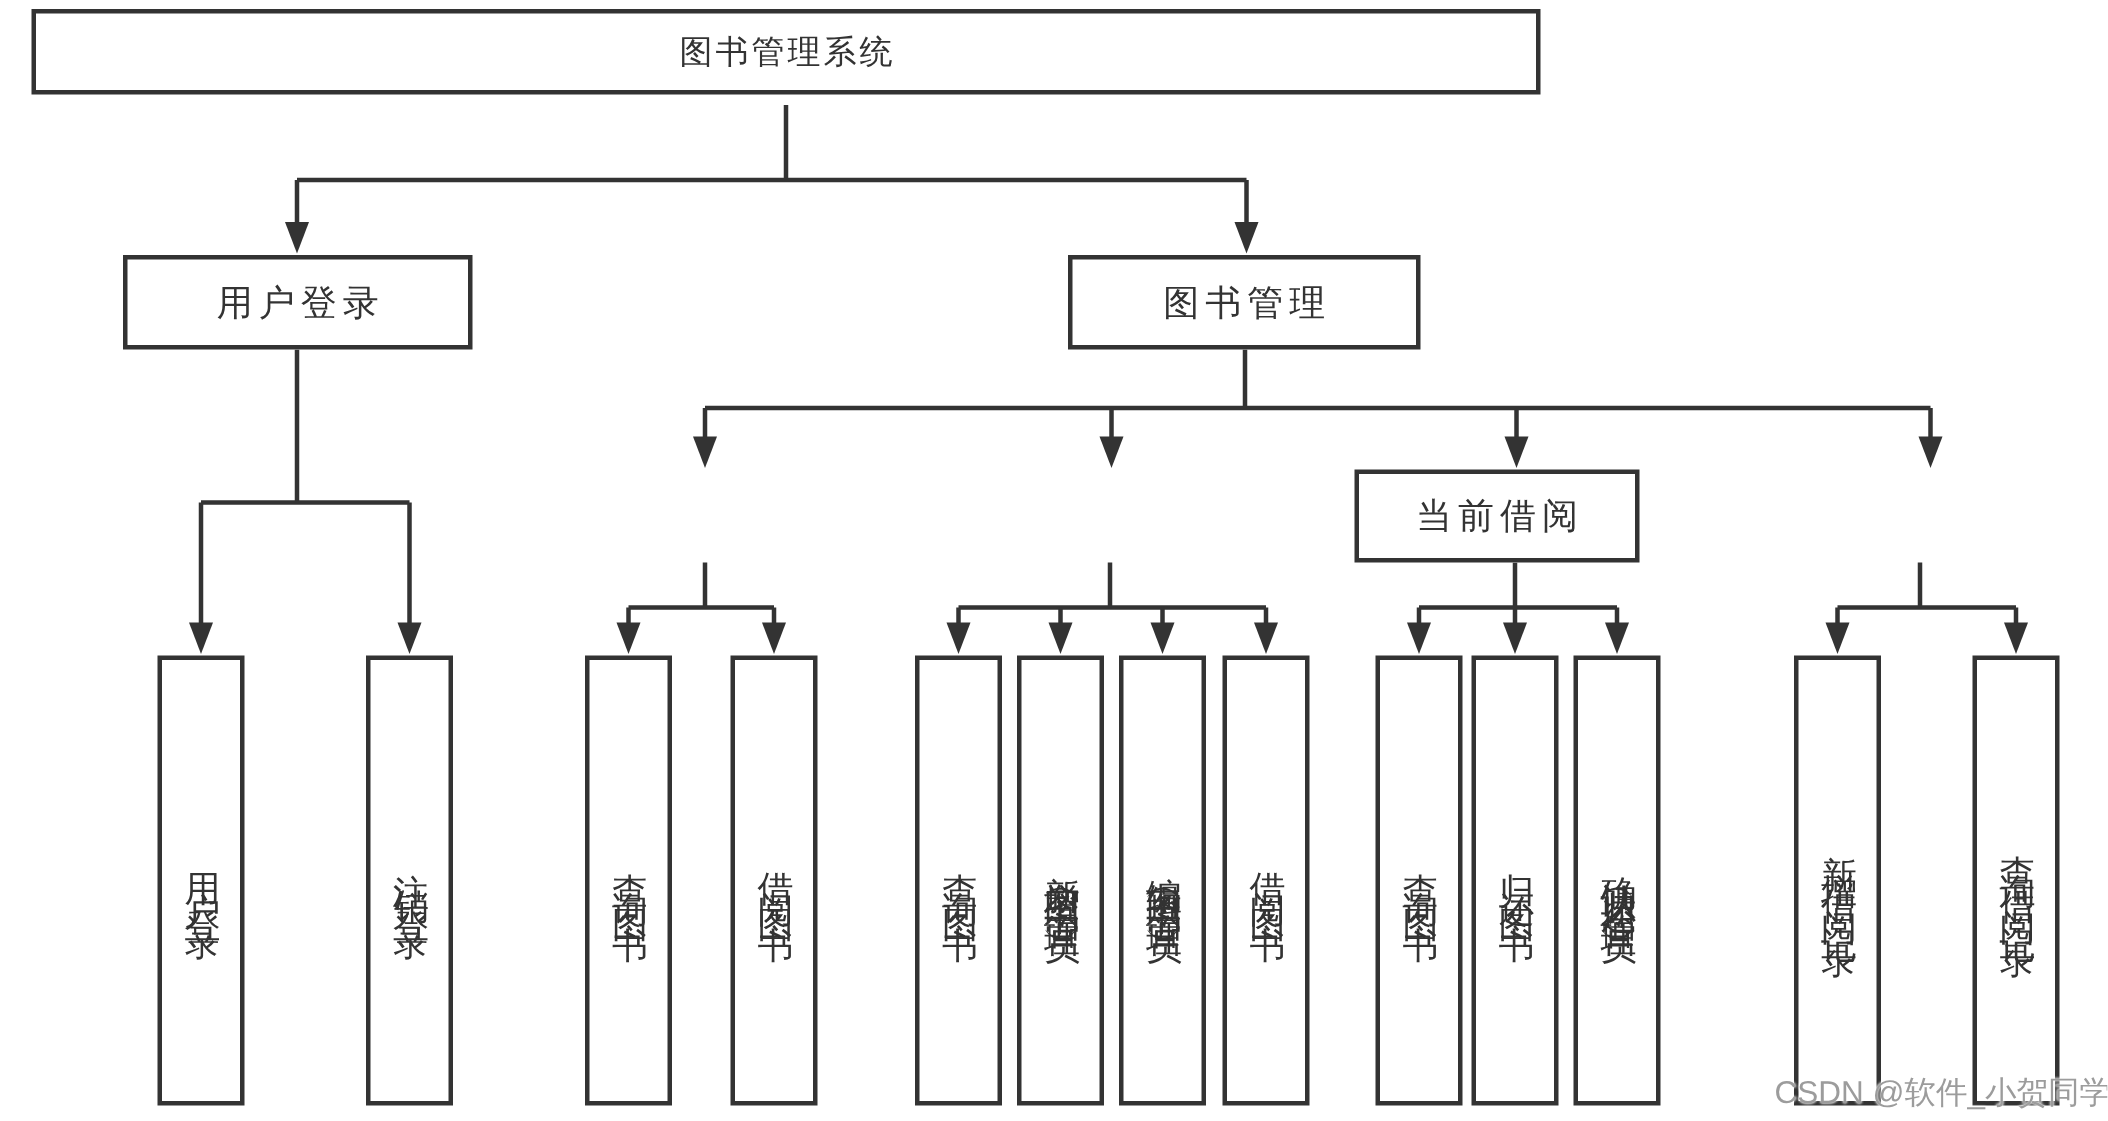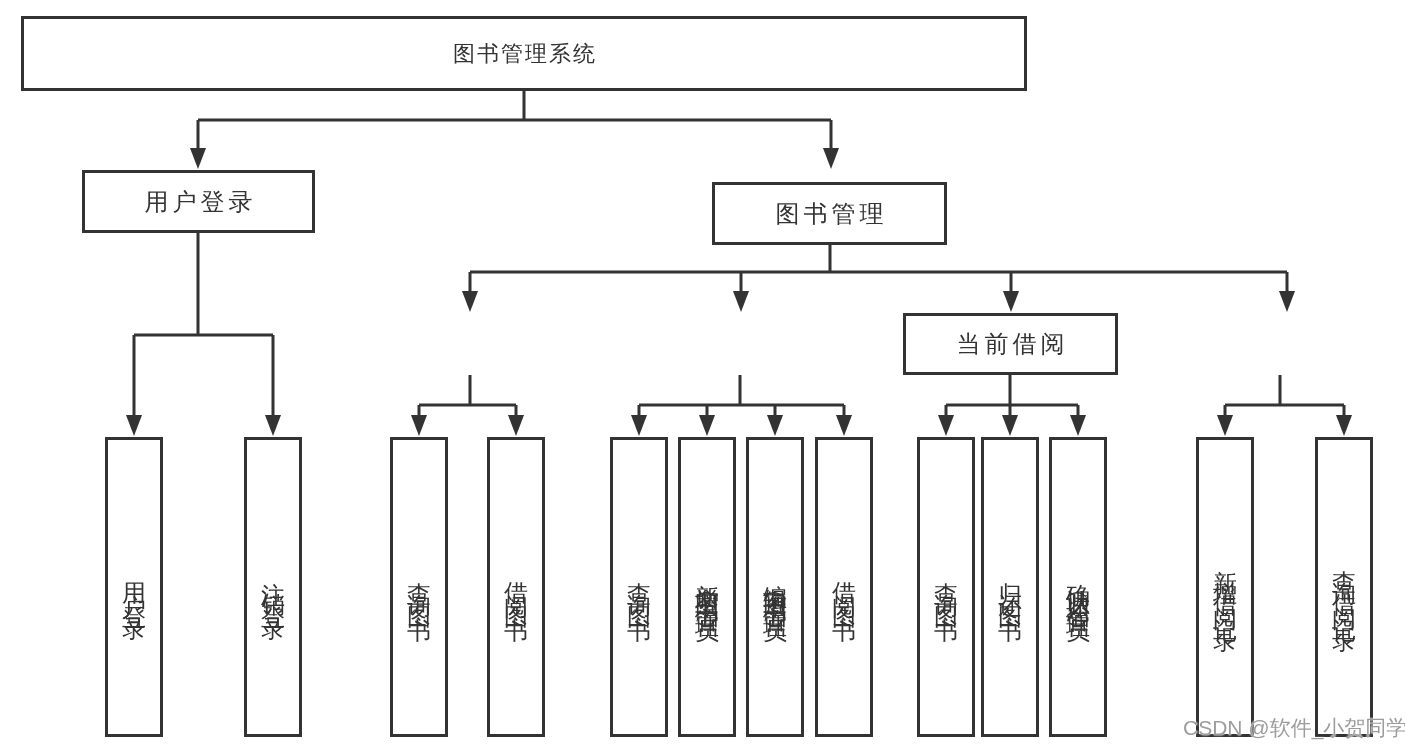--- a/index.html
+++ b/index.html
@@ -97,26 +97,26 @@
 
       <polygon points="938,415 954,415 946,436"></polygon>
       <polygon points="1002,415 1018,415 1010,436"></polygon>
       <polygon points="1070,415 1086,415 1078,436"></polygon>
 
       <polygon points="1217,415 1233,415 1225,436"></polygon>
       <polygon points="1336,415 1352,415 1344,436"></polygon>
     </g>
   </svg>
 
-  <div class="node hbox title" style="left:21px;top:16px;width:1006px;height:75px">图书管理系统</div>
+  <div class="node hbox title" style="left:21px;top:6px;width:1006px;height:57px">图书管理系统</div>
 
   <div class="node hbox" style="left:82px;top:170px;width:233px;height:63px">用户登录</div>
-  <div class="node hbox" style="left:712px;top:182px;width:235px;height:63px">图书管理</div>
+  <div class="node hbox" style="left:712px;top:170px;width:235px;height:63px">图书管理</div>
 
-  <div class="node hbox" style="left:903px;top:313px;width:215px;height:62px">当前借阅</div>
+  <div class="node hbox" style="left:903px;top:313px;width:190px;height:62px">当前借阅</div>
 
   <div class="node vbox" style="left:105px;top:437px">用户登录</div>
   <div class="node vbox" style="left:244px;top:437px">注销登录</div>
 
   <div class="node vbox" style="left:390px;top:437px">查询图书</div>
   <div class="node vbox" style="left:487px;top:437px">借阅图书</div>
 
   <div class="node vbox" style="left:610px;top:437px">查询图书</div>
   <div class="node vbox tight" style="left:678px;top:437px">新增图书（管理员）</div>
   <div class="node vbox tight" style="left:746px;top:437px">编辑图书（管理员）</div>

